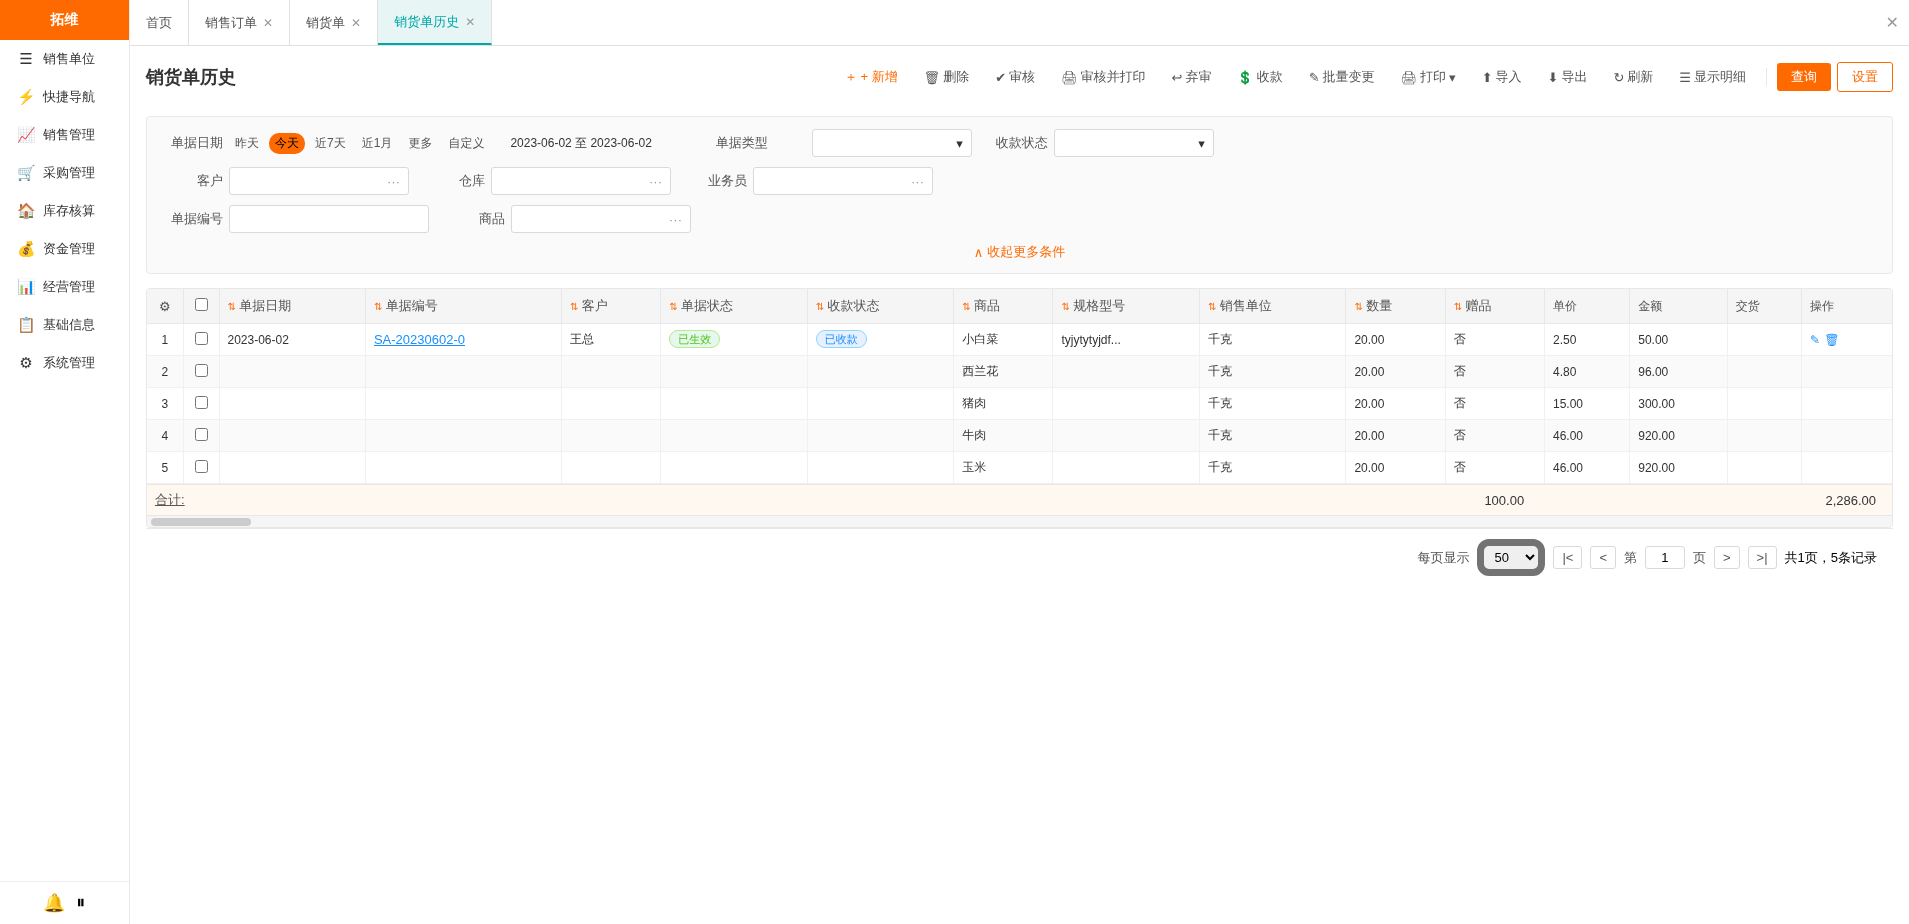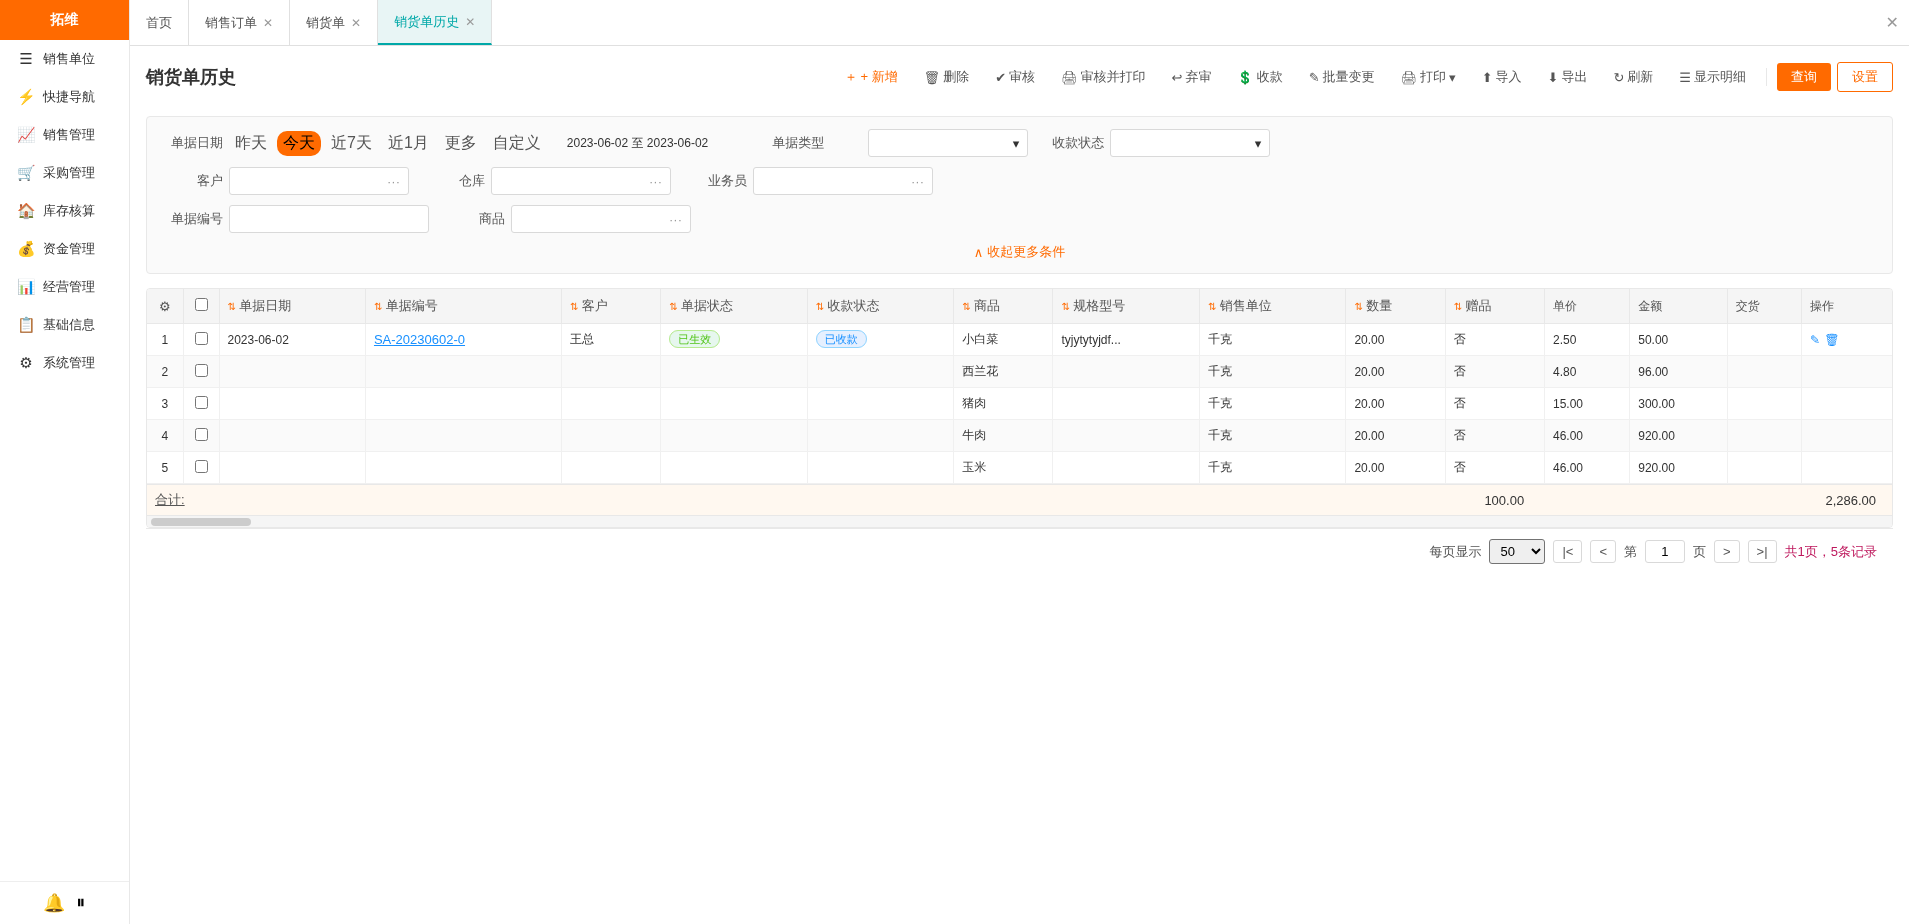--- a/index.html
+++ b/index.html
@@ -38,21 +38,21 @@
     .btn-orange-outline { background: #fff; color: #ff6a00; border: 1px solid #ff6a00; padding: 5px 14px; border-radius: 3px; cursor: pointer; font-size: 13px; }
 
     
     .filter-area { background: #fafafa; border: 1px solid #e8e8e8; border-radius: 4px; padding: 12px 16px; margin-bottom: 14px; }
     .filter-row { display: flex; gap: 16px; margin-bottom: 10px; align-items: center; flex-wrap: wrap; }
     .filter-group { display: flex; align-items: center; gap: 6px; min-width: 200px; }
     .filter-label { color: #555; white-space: nowrap; min-width: 60px; text-align: right; }
     .filter-input { border: 1px solid #d9d9d9; padding: 4px 8px; border-radius: 3px; flex: 1; color: #333; background: #fff; cursor: pointer; display: flex; align-items: center; justify-content: space-between; min-width: 160px; height: 28px; }
     .filter-input-text { color: #999; font-size: 12px; }
     .date-quick { display: flex; gap: 4px; }
-    .date-quick-btn { padding: 2px 6px; border: none; background: transparent; cursor: pointer; color: #555; font-size: 16px; border-radius: 2px; }
+    .date-quick-btn { padding: 2px 6px; border: none; background: transparent; cursor: pointer; color: #555; font-size: 12px; border-radius: 2px; }
     .date-quick-btn.active { background: #ff6a00; color: #000000; border-radius: 10px; }
     .date-value { color: #333; font-size: 12px; }
     .collapse-btn { display: flex; align-items: center; justify-content: center; gap: 4px; color: #ff6a00; cursor: pointer; font-size: 12px; margin-top: 4px; }
     .dots { color: #999; cursor: pointer; }
 
     
     .table-container { border: 1px solid #e8e8e8; border-radius: 4px; overflow: hidden; }
     table { width: 100%; border-collapse: collapse; }
     thead tr { background: #f5f5f5; }
     th { padding: 8px 8px; text-align: left; color: #555; font-weight: normal; border-bottom: 1px solid #e8e8e8; border-right: 1px solid #e8e8e8; white-space: nowrap; font-size: 12px; }
@@ -67,25 +67,25 @@
 
     
     .table-footer { background: #fff8f0; border-top: 1px solid #e8e8e8; padding: 6px 8px; display: flex; align-items: center; }
     .table-footer-label { color: #555; margin-right: 8px; text-decoration: underline; }
     .table-footer-cells { display: flex; flex: 1; }
     .footer-cell { padding: 0 8px; color: #333; font-weight: normal; }
 
     
     .pagination { display: flex; align-items: center; justify-content: flex-end; padding: 10px 16px; gap: 8px; background: #fff; border-top: 1px solid #e8e8e8; }
     .pagination-label { color: #555; }
-    .pagination-select { border: 1px solid #737373; padding: 3px 6px; border-radius: 3px; cursor: pointer; }
+    .pagination-select { border: 7px solid #737373; padding: 3px 6px; border-radius: 12px; cursor: pointer; }
     .pagination-btn { padding: 3px 8px; border: 1px solid #d9d9d9; border-radius: 3px; cursor: pointer; background: #fff; color: #555; }
     .pagination-btn:disabled { color: #ccc; cursor: default; border-color: #e8e8e8; }
     .pagination-input { width: 40px; text-align: center; border: 1px solid #d9d9d9; padding: 3px 4px; border-radius: 3px; }
-    .pagination-info { color: #be185d; }
+    .pagination-info { color: #000000; }
 
     
     .scroll-bar-row { height: 12px; background: #f5f5f5; border-top: 1px solid #e8e8e8; display: flex; align-items: center; padding: 2px 4px; }
     .scroll-thumb { height: 8px; width: 100px; background: #ccc; border-radius: 4px; }
 
     .th-sortable { cursor: pointer; }
 
     .action-link { color: #1890ff; cursor: pointer; font-size: 12px; margin-right: 4px; }
 
     .checkbox-cell { text-align: center; }

